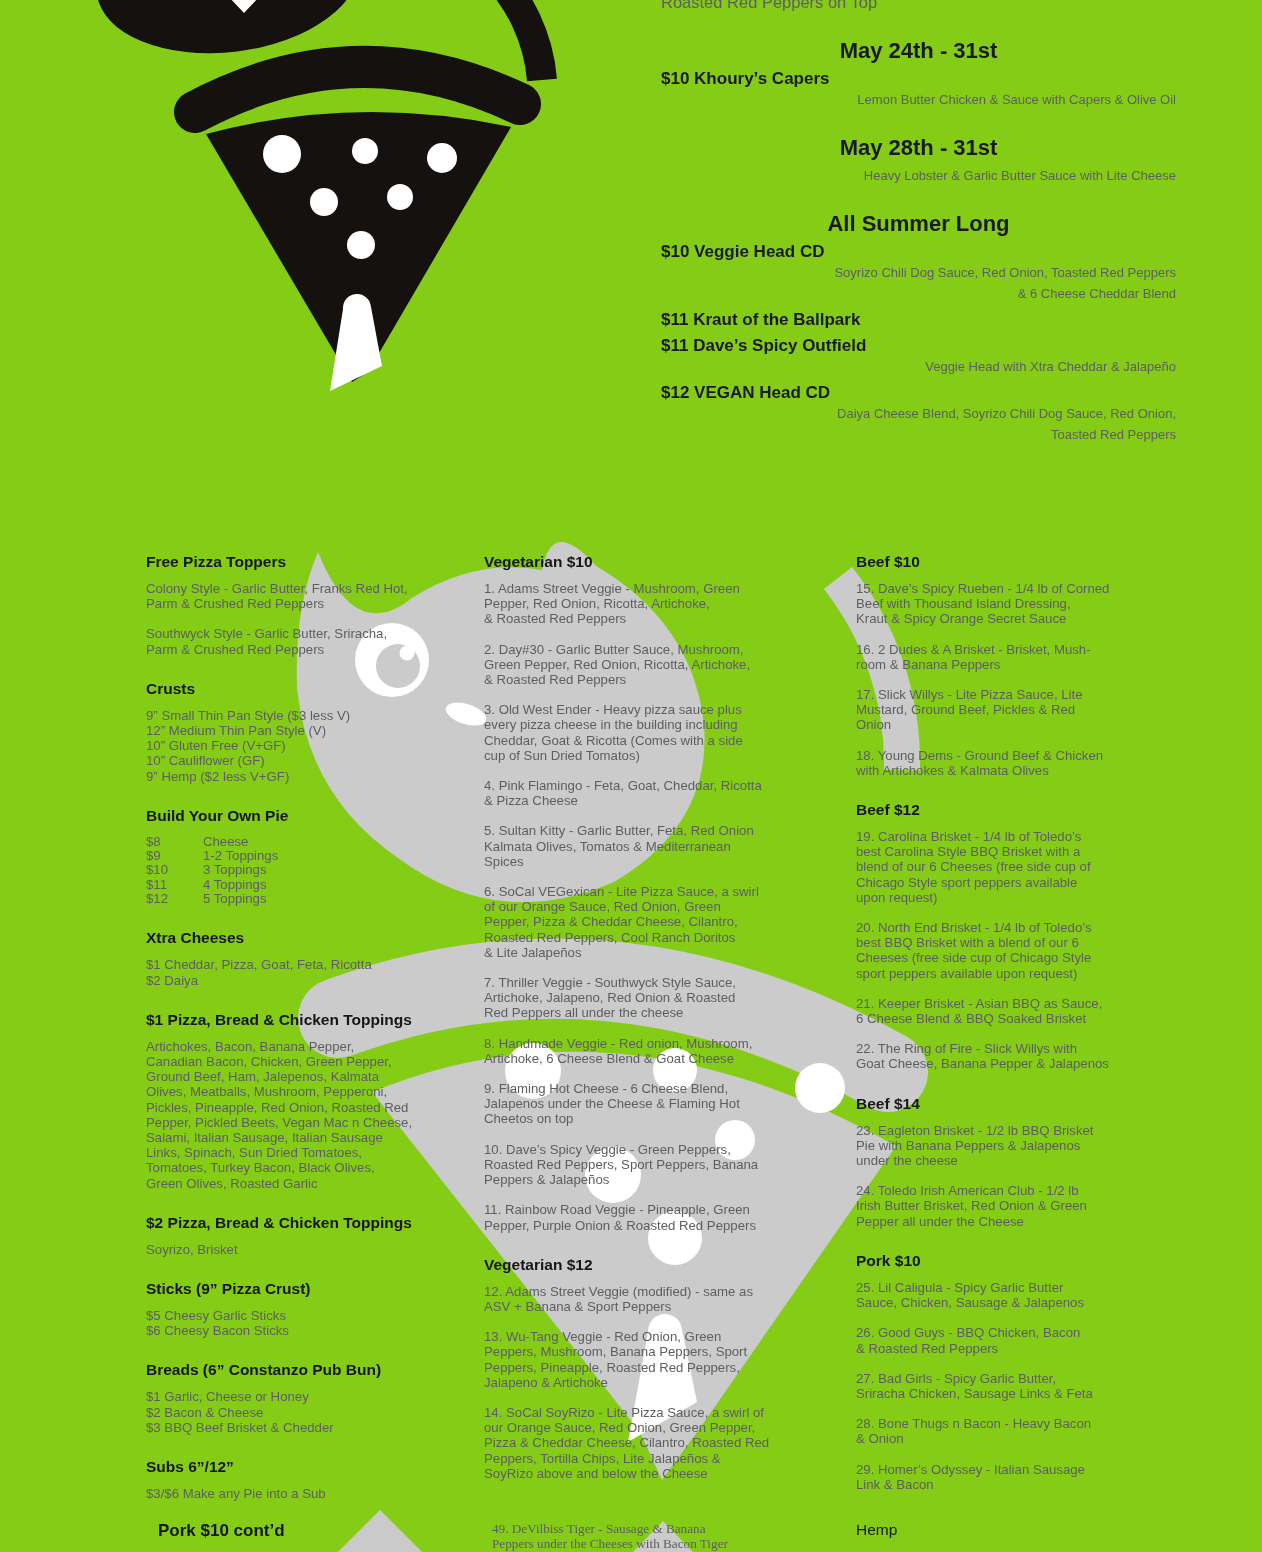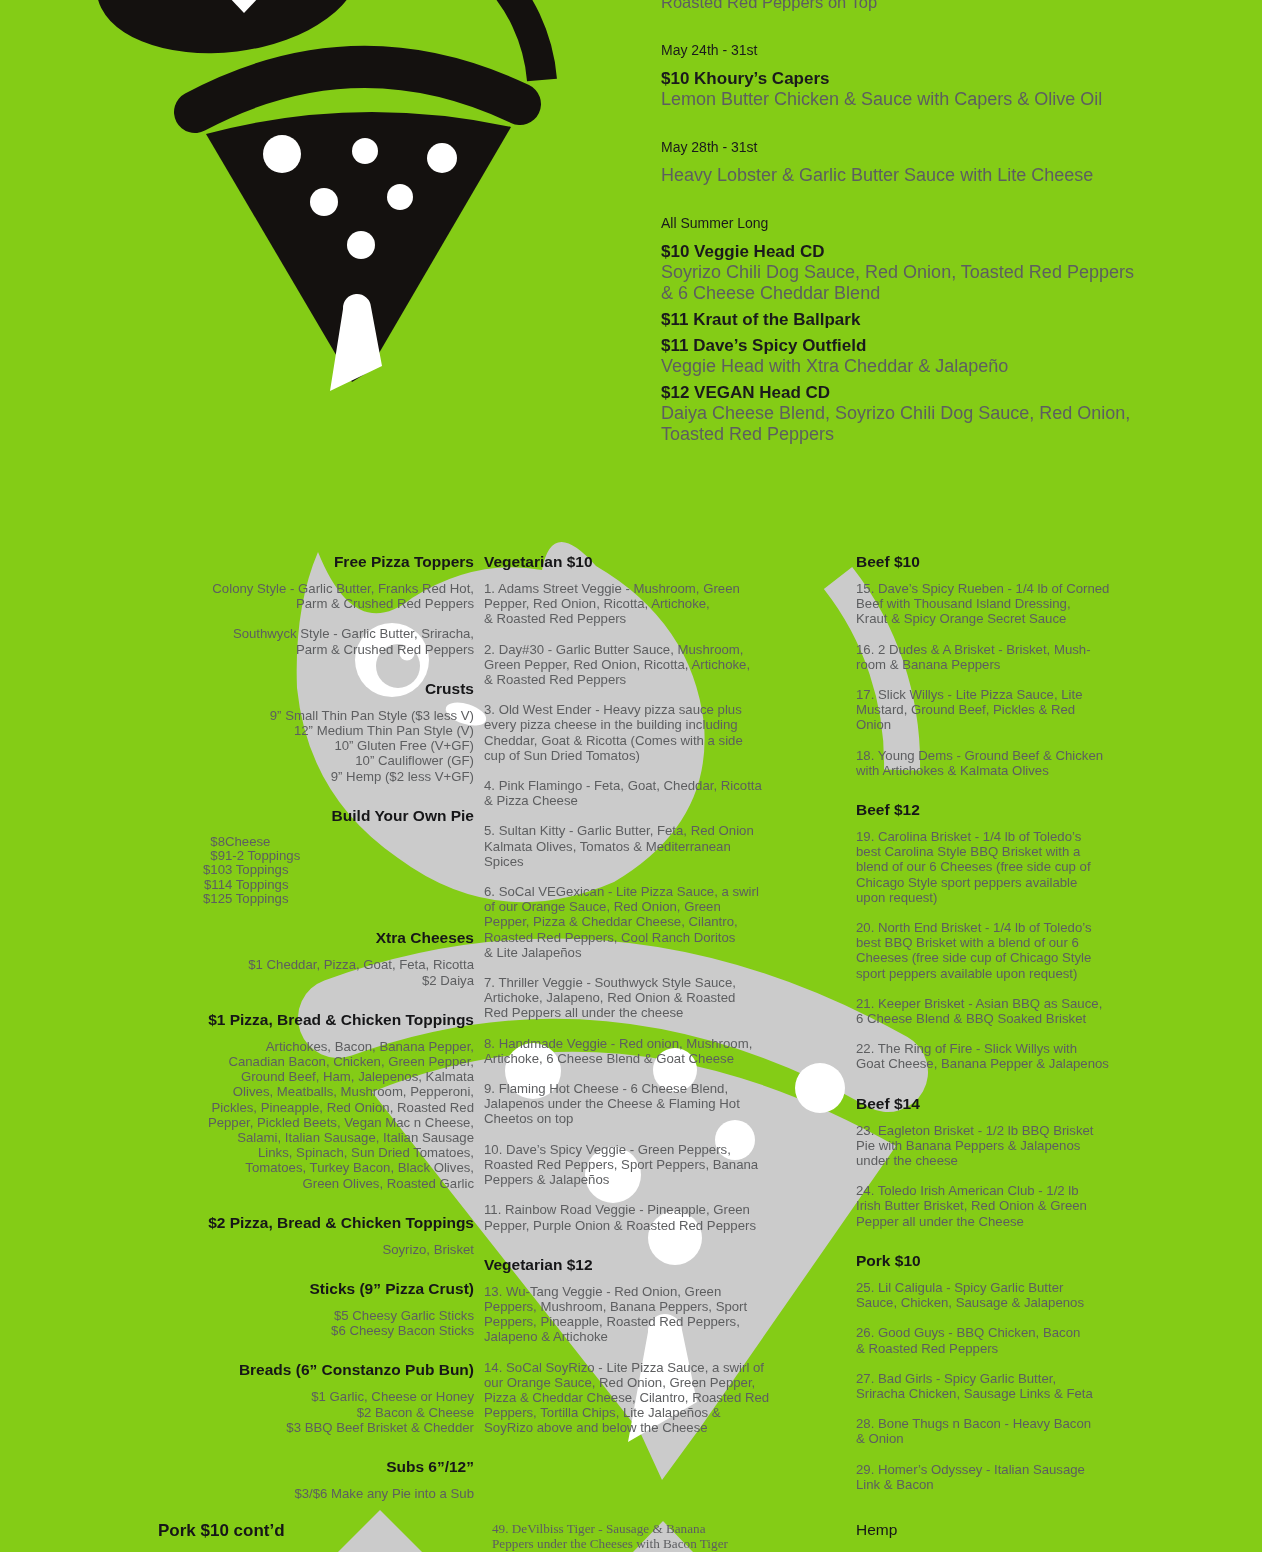--- a/index.html
+++ b/index.html
@@ -8,28 +8,28 @@
     overflow:hidden;font-family:"Liberation Sans", sans-serif;
   }
   svg{display:block;}
   .layer{position:absolute;left:0;top:0;}
 
   
   .specials{position:absolute;left:661px;top:-8px;width:515px;z-index:3;}
   .sp-intro{font-size:16.5px;line-height:21px;color:#5d5e60;margin-bottom:24px;white-space:pre-line;}
   .sp-group{margin-top:27px;}
   .sp-group:first-of-type{margin-top:0;}
-  .sp-date{font-size:14px;font-weight:normal;color:#1a1a1c;line-height:21px;margin-bottom:7px;}
+  .sp-date{font-size:22px;font-weight:bold;color:#1a1a1c;line-height:21px;margin-bottom:7px;text-align:center;}
   .sp-item{margin-top:5px;}
   .sp-name{font-size:17px;font-weight:bold;color:#1a1a1c;line-height:21px;}
-  .sp-desc{font-size:18px;color:#5d5e60;line-height:21px;white-space:pre-line;}
+  .sp-desc{font-size:13px;color:#5d5e60;line-height:21px;white-space:pre-line;text-align:right;}
 
   
   .col{position:absolute;top:552px;z-index:3;}
-  .col-left{left:168px;width:306px;text-align:right;}
+  .col-left{left:146px;width:306px;}
   .col-mid{left:484px;width:316px;}
   .col-right{left:856px;width:306px;}
   .h{font-size:15.5px;font-weight:bold;color:#161618;line-height:19px;margin:22px 0 10px 0;}
   .col .h:first-child{margin-top:0;}
   .p,.item{font-size:13.2px;line-height:15.2px;color:#5d5e60;white-space:pre-line;margin:0 0 15px 0;}
   .price-table{margin:0 0 12px 0;}
   .price-row{display:flex;font-size:13.2px;line-height:14.3px;color:#5d5e60;}
   .price-cell{width:57px;flex:none;}
 
   
@@ -237,20 +237,22 @@
     <div class="item">9. Flaming Hot Cheese - 6 Cheese Blend,
 Jalapenos under the Cheese &amp; Flaming Hot
 Cheetos on top</div>
     <div class="item">10. Dave’s Spicy Veggie - Green Peppers,
 Roasted Red Peppers, Sport Peppers, Banana
 Peppers &amp; Jalapeños</div>
     <div class="item">11. Rainbow Road Veggie - Pineapple, Green
 Pepper, Purple Onion &amp; Roasted Red Peppers</div>
 
     <div class="h">Vegetarian $12</div>
+    <div class="item">12. Adams Street Veggie (modified) - same as
+ASV + Banana &amp; Sport Peppers</div>
     <div class="item">13. Wu-Tang Veggie - Red Onion, Green
 Peppers, Mushroom, Banana Peppers, Sport
 Peppers, Pineapple, Roasted Red Peppers,
 Jalapeno &amp; Artichoke</div>
     <div class="item">14. SoCal SoyRizo - Lite Pizza Sauce, a swirl of
 our Orange Sauce, Red Onion, Green Pepper,
 Pizza &amp; Cheddar Cheese, Cilantro, Roasted Red
 Peppers, Tortilla Chips, Lite Jalapeños &amp;
 SoyRizo above and below the Cheese</div>
   </div>

